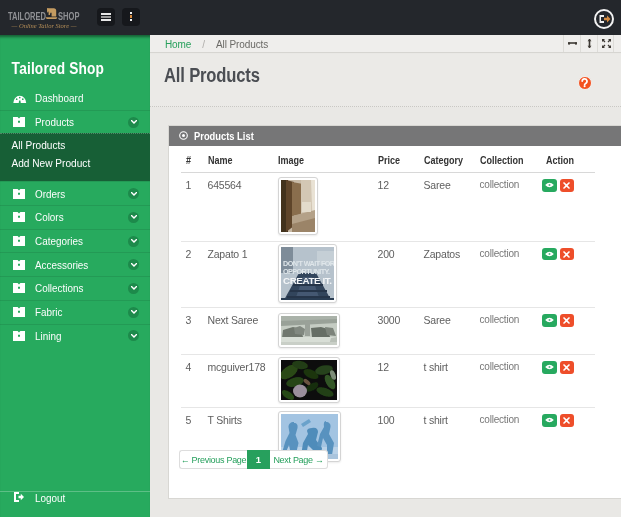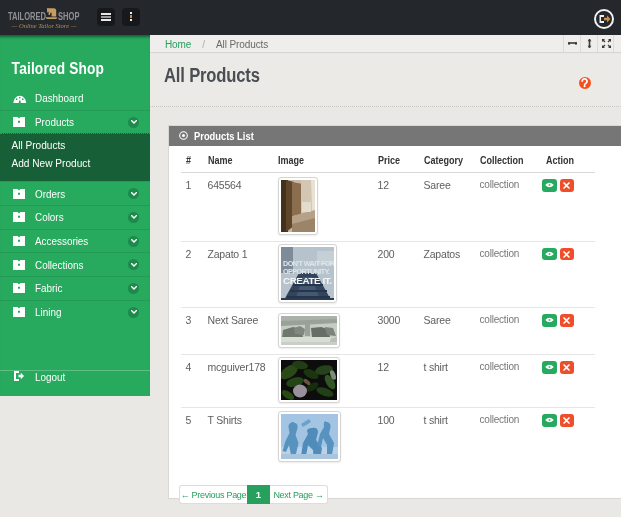--- a/index.html
+++ b/index.html
@@ -16,21 +16,21 @@
 #tbbtn2 { left:122px; }
 #tbbtn1 .bars { position:absolute; left:4px; top:5px; width:10px; }
 #tbbtn1 .bars div { height:1.6px; margin-bottom:1.6px; background:#e8e8e8; }
 #tbbtn1 .bars div:nth-child(2){ background:#9a9a9a; }
 #tbbtn2 .dots { position:absolute; left:8px; top:4px; width:2.4px; height:10px; }
 #tbbtn2 .dots div { width:2.4px; height:2.4px; margin-bottom:1px; background:#f0f0f0; }
 #tbbtn2 .dots div:nth-child(2){ background:#d58a3f; }
 #tbcircle { position:absolute; left:594px; top:8.5px; width:20px; height:20px; border:2px solid #f2f2f2; border-radius:50%; }
 
 
-#sidebar { position:absolute; left:0; top:35px; width:150px; height:361px; background:#27aa5e; color:#fff; box-shadow:inset 0 4px 3px -2px rgba(0,0,0,0.45); }
+#sidebar { position:absolute; left:0; top:35px; width:150px; height:482px; background:#27aa5e; color:#fff; box-shadow:inset 0 4px 3px -2px rgba(0,0,0,0.45); }
 #sbtitle { padding:24px 0 0 14px; font-size:16.5px; font-weight:bold; color:#fff; height:51px; transform:scaleX(0.83); transform-origin:left; letter-spacing:0.2px; }
 .mitem { position:relative; height:23.7px; border-top:1px solid rgba(0,0,0,0.09); display:flex; align-items:center; }
 .mitem .micon { position:absolute; left:13px; width:12px; height:10px; }
 .mitem svg.micon { top:50%; margin-top:-5px; }
 .mitem .mlabel { margin-left:35px; font-size:11.5px; color:#fdfdfd; transform:scaleX(0.86); transform-origin:left; white-space:nowrap; }
 .mitem .chev { position:absolute; left:128px; top:50%; margin-top:-5.5px; width:11px; height:11px; border-radius:50%; background:#1d8a4b; }
 .mitem .chev svg { position:absolute; left:2.5px; top:3.5px; }
 #submenu { background:#175f36; height:48px; padding-top:2px; border-top:1px dotted rgba(255,255,255,0.25);}
 #submenu div { height:18px; line-height:18px; padding-left:13px; font-size:11.5px; color:#fff; transform:scaleX(0.88); transform-origin:left; white-space:nowrap; }
 #logout { position:absolute; left:0; bottom:0; width:150px; height:26px; border-top:1px solid rgba(255,255,255,0.25); display:flex; align-items:flex-start; }
@@ -65,21 +65,21 @@
 .thumb { background:#fff; border:1px solid #d4d4d4; border-radius:3px; padding:2px; display:inline-block; box-shadow:0 1px 2px rgba(0,0,0,0.08); }
 .thumb svg { display:block; }
 .abtn { display:inline-block; vertical-align:top; width:15.5px; height:12.5px; border-radius:3px; position:relative; }
 .abtn.v { background:#27a95f; margin-right:3px; }
 .abtn.x { background:#ee4e2a; width:13.5px; }
 .abtn.x svg { position:absolute; left:3.4px; top:3px; }
 .abtn.v svg { position:absolute; left:3.2px; top:3.2px; }
 .coll { color:#777; font-size:10px; }
 
 
-#pager { position:absolute; left:10.5px; top:359px; height:19px; font-size:9.5px; }
+#pager { position:absolute; left:10.5px; top:324px; height:19px; font-size:9.5px; }
 #pager .pbtn { float:left; height:19px; line-height:18px; padding:0; text-align:center; background:#fff; border:1px solid #ddd; color:#27a05d; font-size:9px; letter-spacing:-0.3px; }
 #pager .p1 { float:left; height:19px; line-height:18px; width:23px; text-align:center; background:#27a05d; border:1px solid #27a05d; color:#fff; font-size:9.5px; font-weight:bold; }
 #pager .pbtn.first { width:68px; border-radius:3px 0 0 3px; border-right:none; }
 #pager .pbtn.last { width:58px; border-radius:0 3px 3px 0; border-left:none; }
 </style>
 </head>
 <body>
 
 <div id="topbar">
   <div id="logo">
@@ -150,20 +150,31 @@
         <svg width="6" height="4" viewBox="0 0 6 4">
           <path d="M0 0 l3 3 l3-3" stroke="#fff" stroke-width="1.4" fill="none"></path>
         </svg>
       </div>
   </div>
   <div class="mitem">
     <svg class="micon" viewBox="0 0 12 10">
         <path d="M0 0 h4.6 l1.4 1.6 L7.4 0 H12 v10 h-12 z M5 3.8 h2 v2 h-2 z" fill="#fff" fill-rule="evenodd"></path>
       </svg>
     <div class="mlabel">Colors</div>
+    <div class="chev">
+        <svg width="6" height="4" viewBox="0 0 6 4">
+          <path d="M0 0 l3 3 l3-3" stroke="#fff" stroke-width="1.4" fill="none"></path>
+        </svg>
+      </div>
+  </div>
+  <div class="mitem">
+    <svg class="micon" viewBox="0 0 12 10">
+        <path d="M0 0 h4.6 l1.4 1.6 L7.4 0 H12 v10 h-12 z M5 3.8 h2 v2 h-2 z" fill="#fff" fill-rule="evenodd"></path>
+      </svg>
+    <div class="mlabel">Categories</div>
     <div class="chev">
         <svg width="6" height="4" viewBox="0 0 6 4">
           <path d="M0 0 l3 3 l3-3" stroke="#fff" stroke-width="1.4" fill="none"></path>
         </svg>
       </div>
   </div>
   <div class="mitem">
     <svg class="micon" viewBox="0 0 12 10">
         <path d="M0 0 h4.6 l1.4 1.6 L7.4 0 H12 v10 h-12 z M5 3.8 h2 v2 h-2 z" fill="#fff" fill-rule="evenodd"></path>
       </svg>

